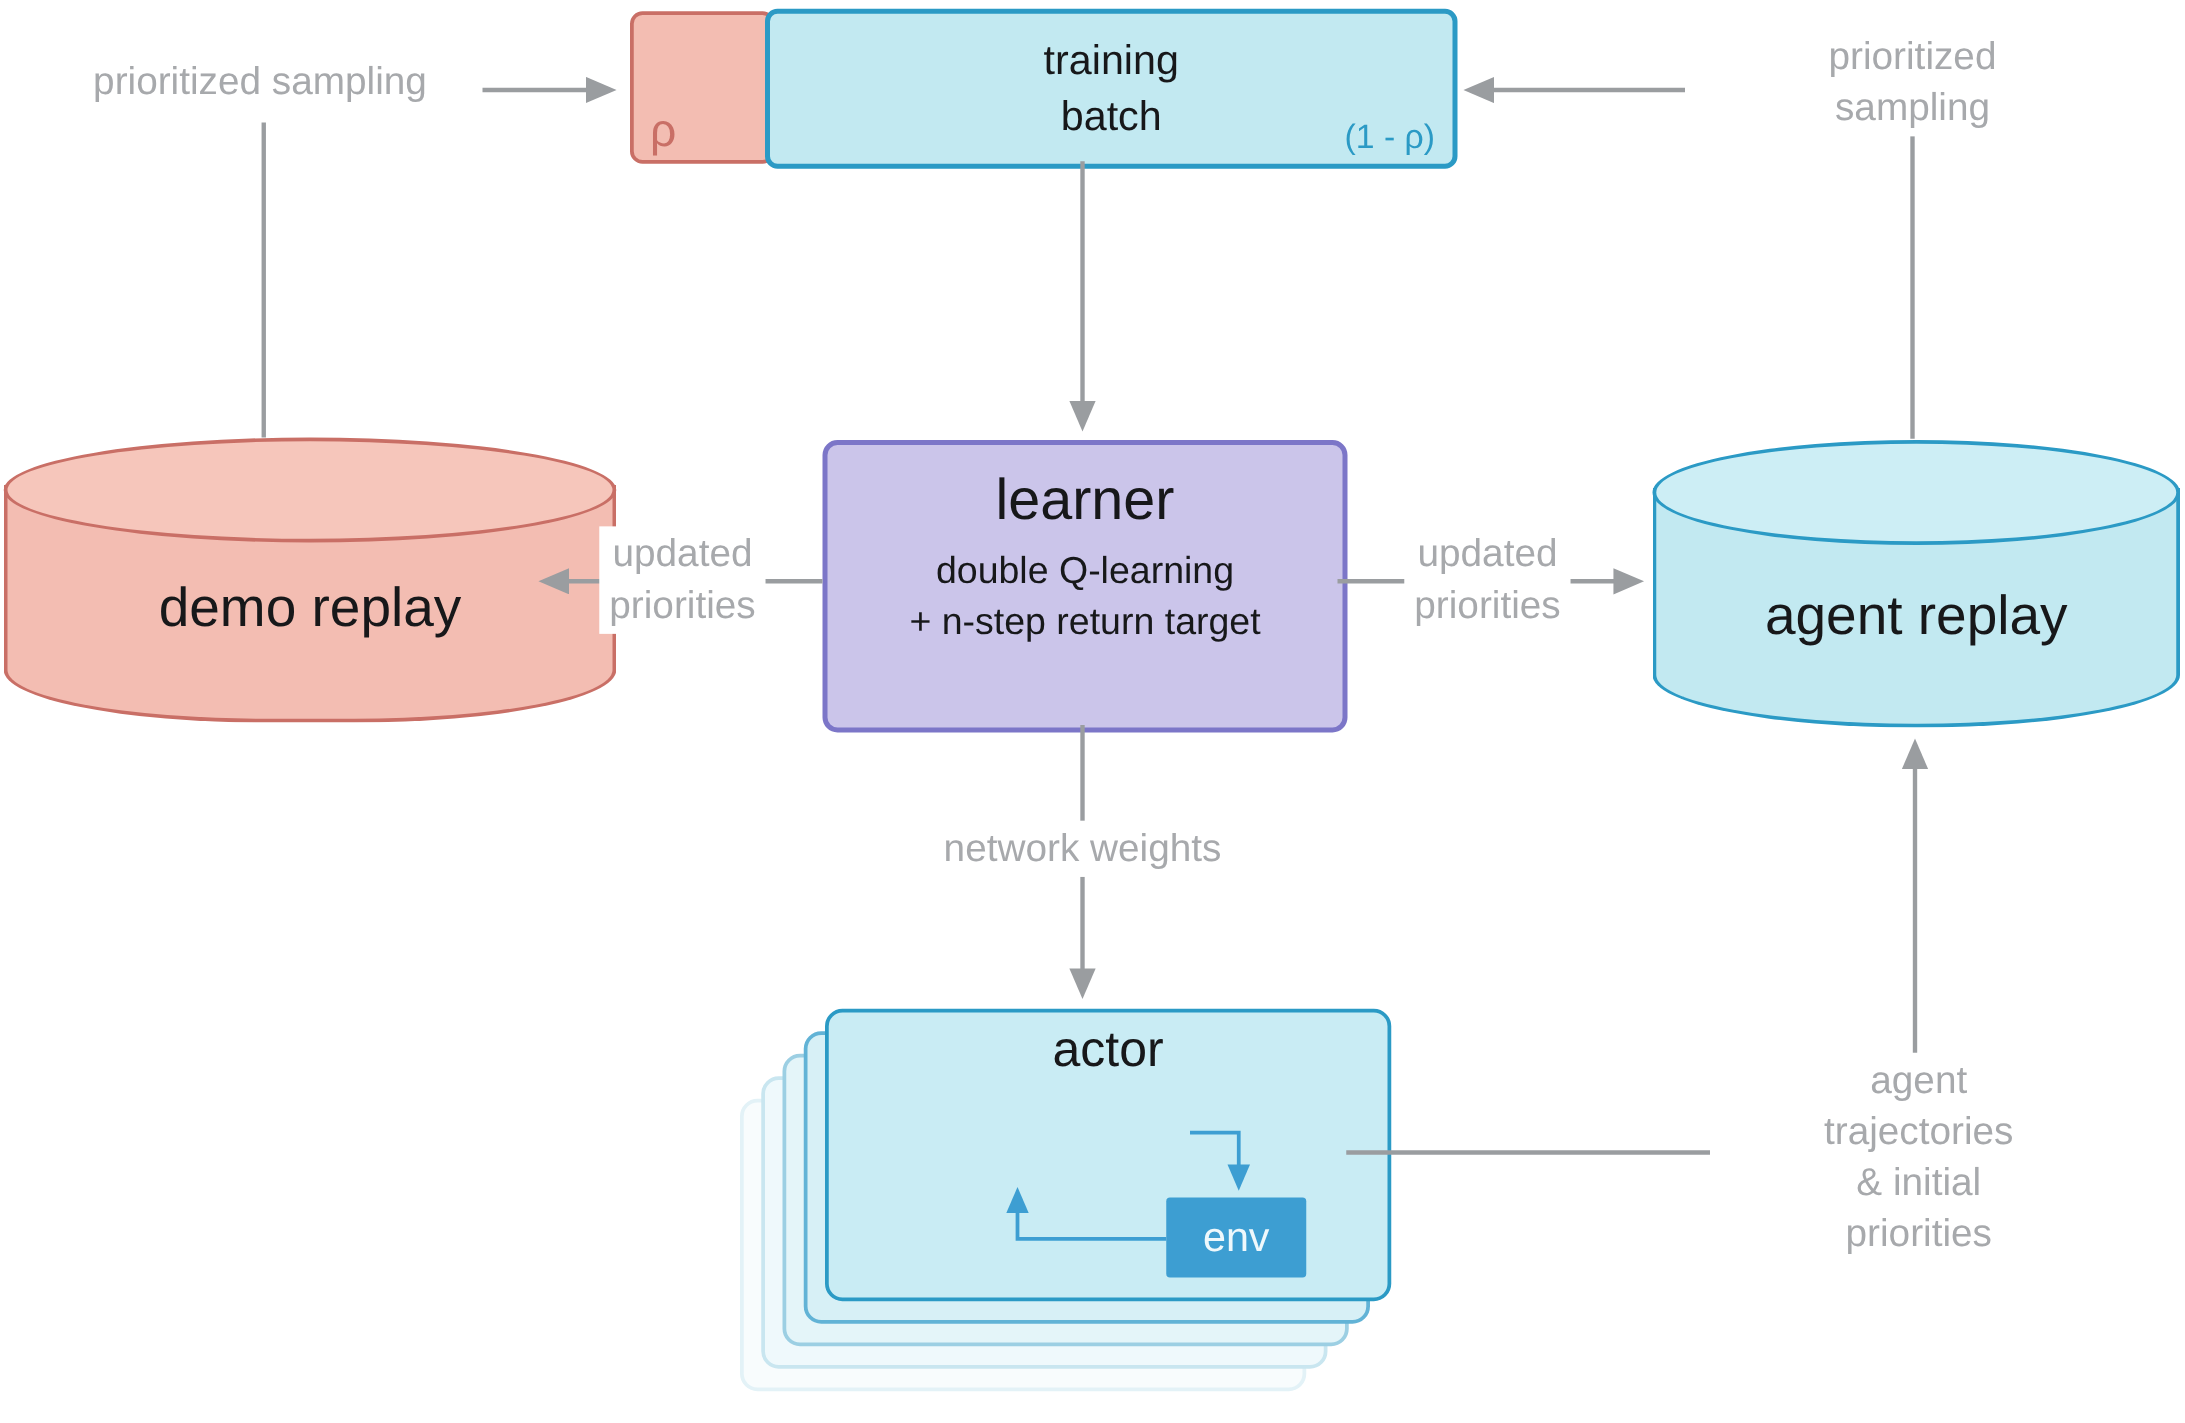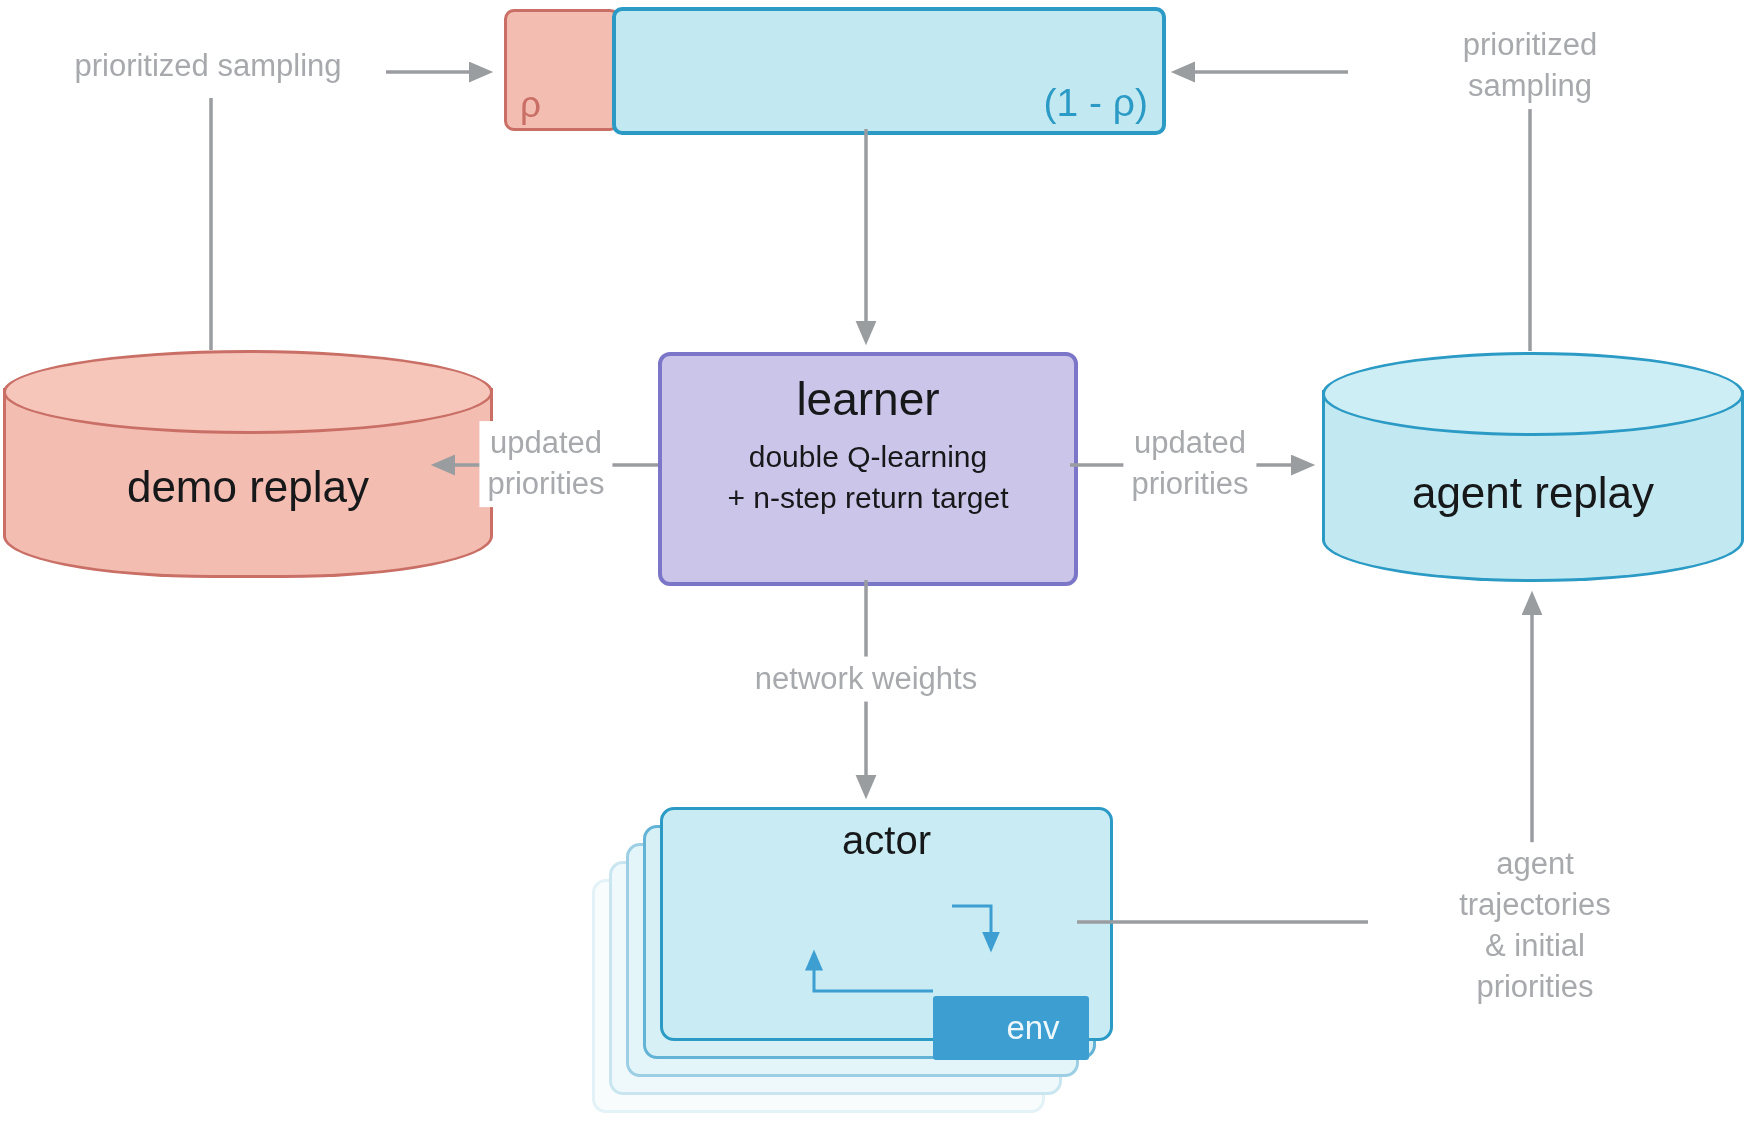--- a/index.html
+++ b/index.html
@@ -15,21 +15,21 @@
     background:var(--pink_fill);border:3px solid var(--pink_border);
     border-radius:10px;z-index:1;
   }
   .rho-glyph{position:absolute;left:13px;bottom:2px;font-size:37px;color:var(--pink_border);}
   .tb-box{
     left:612px;top:7px;width:546px;height:120px;
     background:var(--cyan_fill);border:4px solid var(--cyan_border);
     border-radius:10px;display:flex;align-items:center;justify-content:center;z-index:2;
   }
   .tb-title{font-size:33px;line-height:1.35;text-align:center;color:var(--text_black);white-space:pre-line;}
-  .tb-rho{position:absolute;right:14px;bottom:6px;font-size:39px;color:var(--cyan_border);}
+  .tb-rho{position:absolute;right:14px;bottom:6px;font-size:27px;color:var(--cyan_border);}
 
   
   .cylinder{z-index:1;}
   .cyl-body{
     position:absolute;left:0;right:0;top:38px;bottom:0;
     border-style:solid;border-width:0 3px 3px 3px;
     border-radius:0 0 210px 210px / 0 0 42px 42px;
   }
   .cyl-cap{
     position:absolute;left:0;right:0;top:0;height:78px;
@@ -63,21 +63,21 @@
   .card-4{left:609px;top:861px;border-color:#c9e6f0;background:#eff9fc;z-index:2;}
   .card-3{left:626px;top:843px;border-color:#9ccfe3;background:#e4f5f9;z-index:3;}
   .card-2{left:643px;top:825px;border-color:#62b3d6;background:#d7f0f6;z-index:4;}
   .actor-card{left:660px;top:807px;border-color:var(--cyan_border);background:#c9ecf4;z-index:5;}
   .actor-title{position:absolute;left:0;right:0;top:8px;text-align:center;font-size:40px;color:var(--text_black);}
   .inner-box{
     background:var(--inner_blue);border-radius:3px;color:#eef8fc;font-size:33px;
     display:flex;align-items:center;justify-content:center;z-index:6;
   }
   .rnn-box{left:676px;top:882px;width:276px;height:64px;}
-  .env-box{left:933px;top:996px;width:112px;height:64px;padding-left:44px;}
+  .env-box{left:933px;top:958px;width:112px;height:64px;}
 
   
   svg.arrows{position:absolute;left:0;top:0;z-index:7;pointer-events:none;}
   .gl{stroke:var(--arrow_gray);stroke-width:3.5px;fill:none;}
   .bl{stroke:var(--inner_blue);stroke-width:3px;fill:none;}
   .mk-g{fill:var(--arrow_gray);}
   .mk-b{fill:var(--inner_blue);}
 
   
   .lbl{
@@ -89,20 +89,22 @@
 </style>
 </head>
 <body>
 
 <div id="canvas">
 
   <div class="abs rho-box">
     <span class="rho-glyph">ρ</span>
   </div>
   <div class="abs tb-box">
+    <div class="tb-title">training
+batch</div>
     <span class="tb-rho">(1 - ρ)</span>
   </div>
 
   <div class="abs cylinder cyl-pink demo-cyl">
     <div class="cyl-body"></div>
     <div class="cyl-cap"></div>
     <div class="cyl-label">demo replay</div>
   </div>
 
   <div class="abs learner-box">

